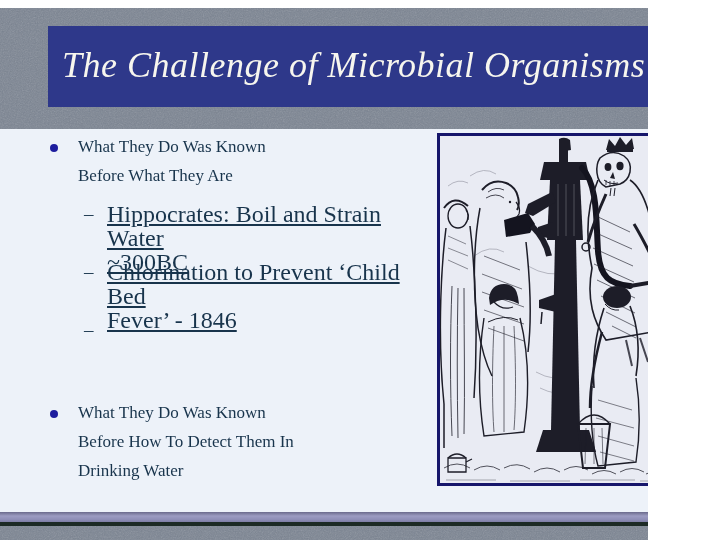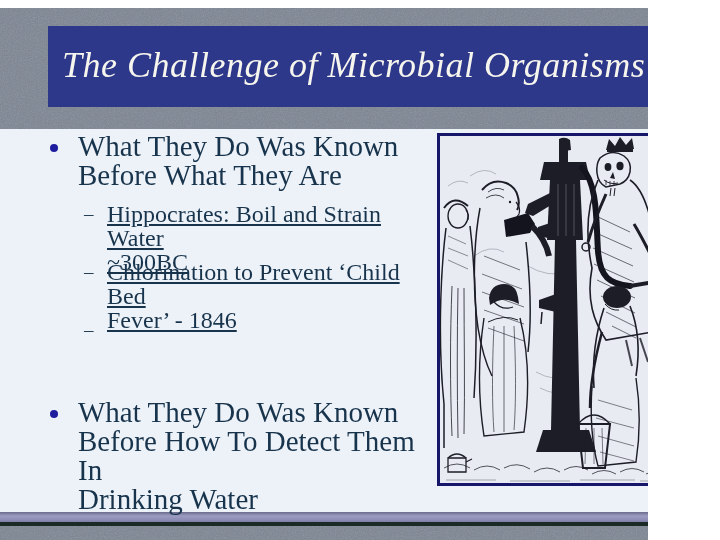--- a/index.html
+++ b/index.html
@@ -25,21 +25,21 @@
     display:flex;align-items:center;
   }
   .title-bar h1{
     margin:0 0 4px 14px;
     font-size:36px;font-style:italic;font-weight:normal;
     color:#f7f6ee;letter-spacing:0.5px;white-space:nowrap;
   }
   .btext{
     position:absolute;color:#18344c;white-space:pre-line;
   }
-  .lvl1{font-size:29px;line-height:29px;left:78px;width:350px;}
+  .lvl1{font-size:17px;line-height:29px;left:78px;width:350px;}
   .lvl2{font-size:24px;line-height:24px;left:107px;width:300px;text-decoration:underline;}
   .dot{
     position:absolute;left:50px;width:8px;height:8px;border-radius:50%;
     background:#1d1d9e;
   }
   .dash{
     position:absolute;left:84px;color:#18344c;font-size:19px;line-height:24px;
   }
   .engraving{
     position:absolute;left:437px;top:125px;width:234px;height:347px;

